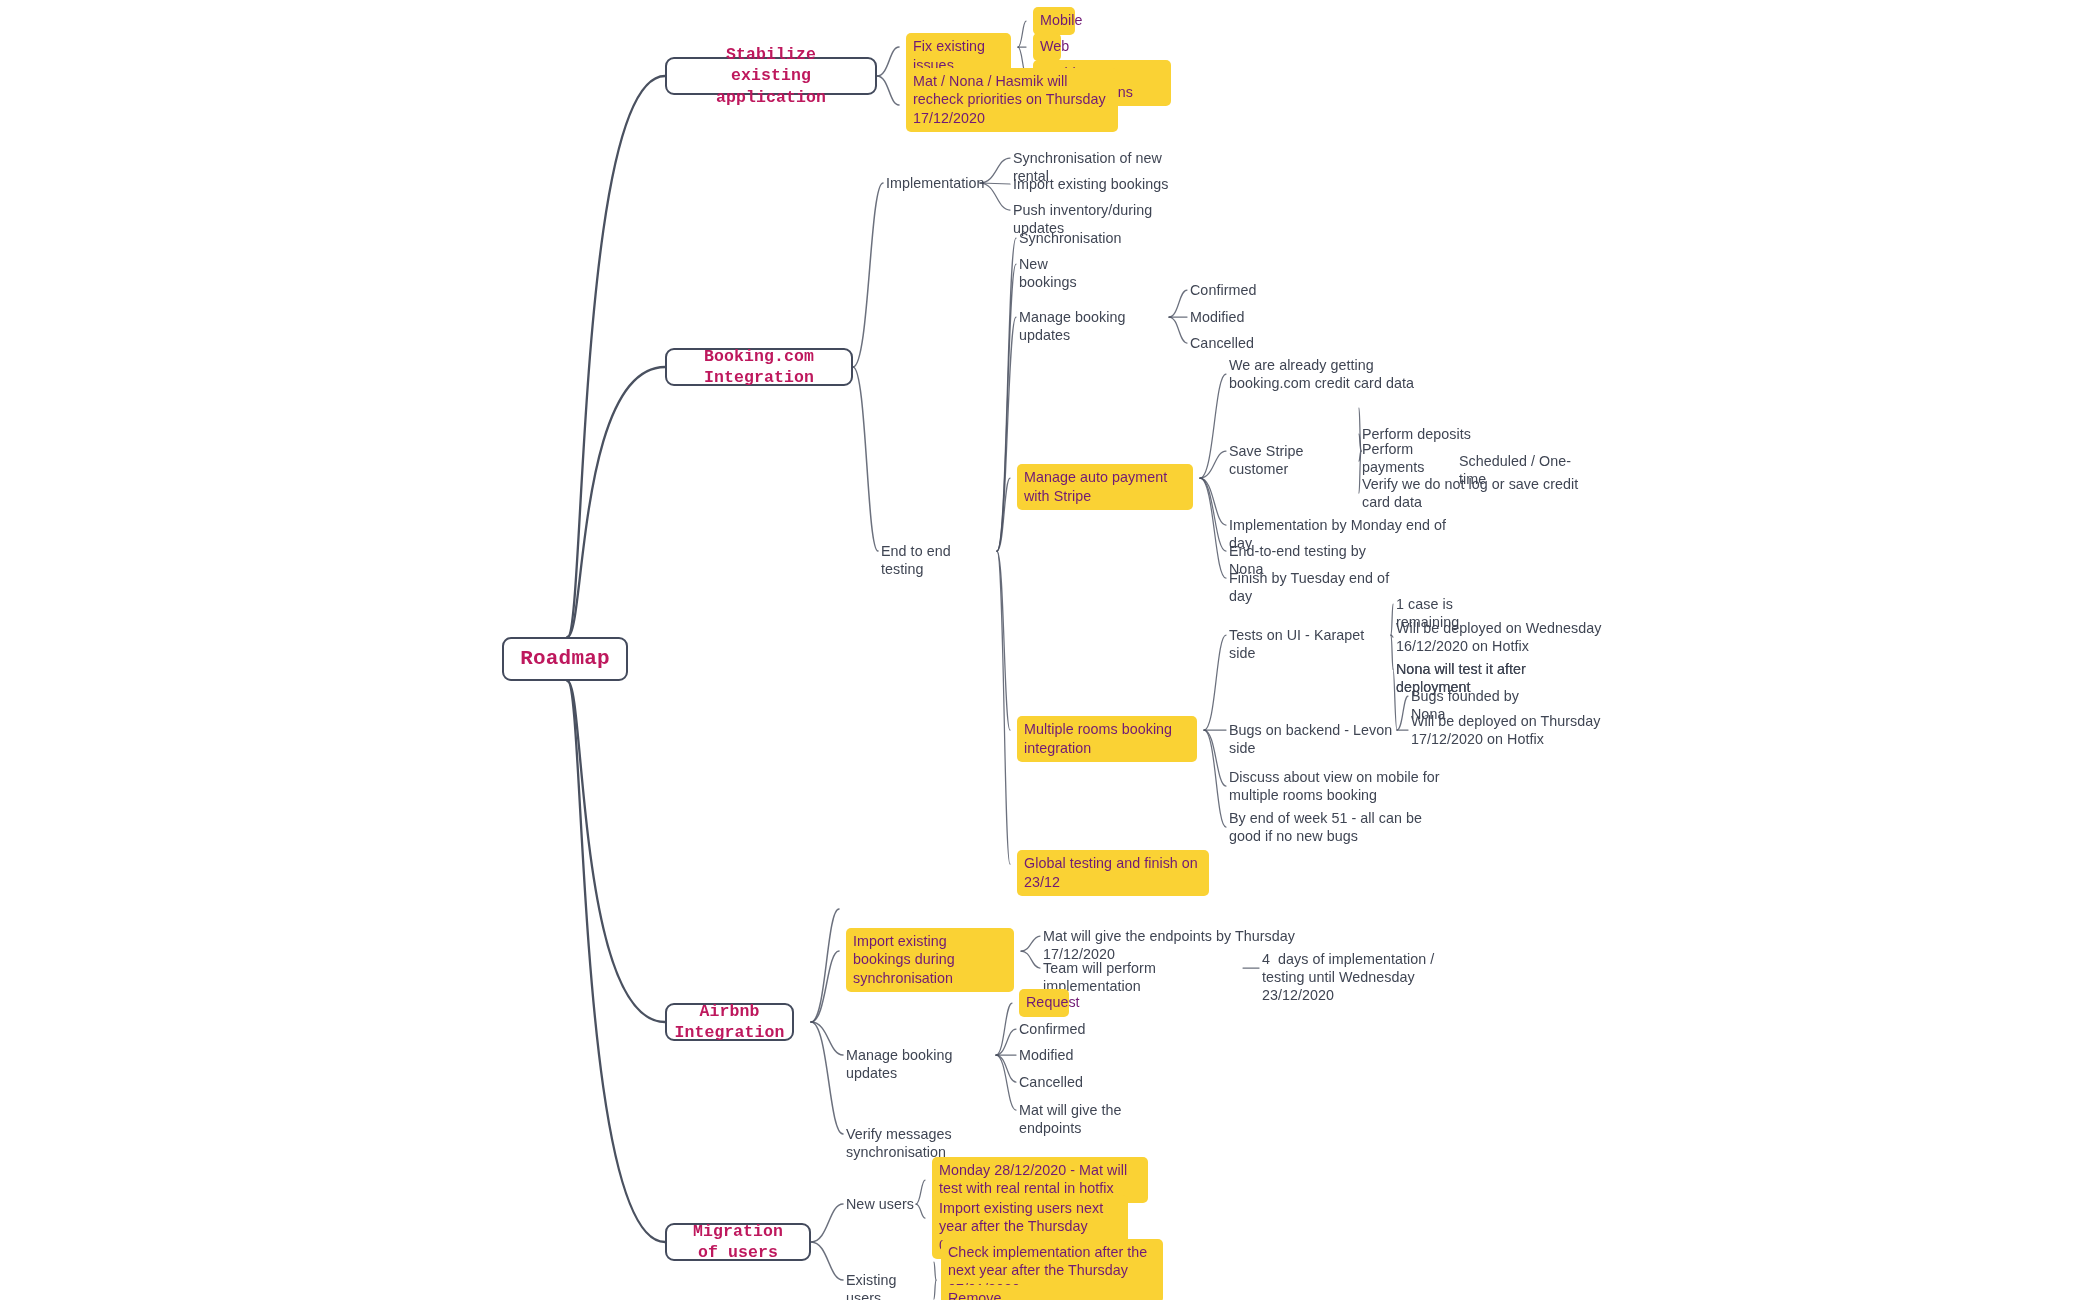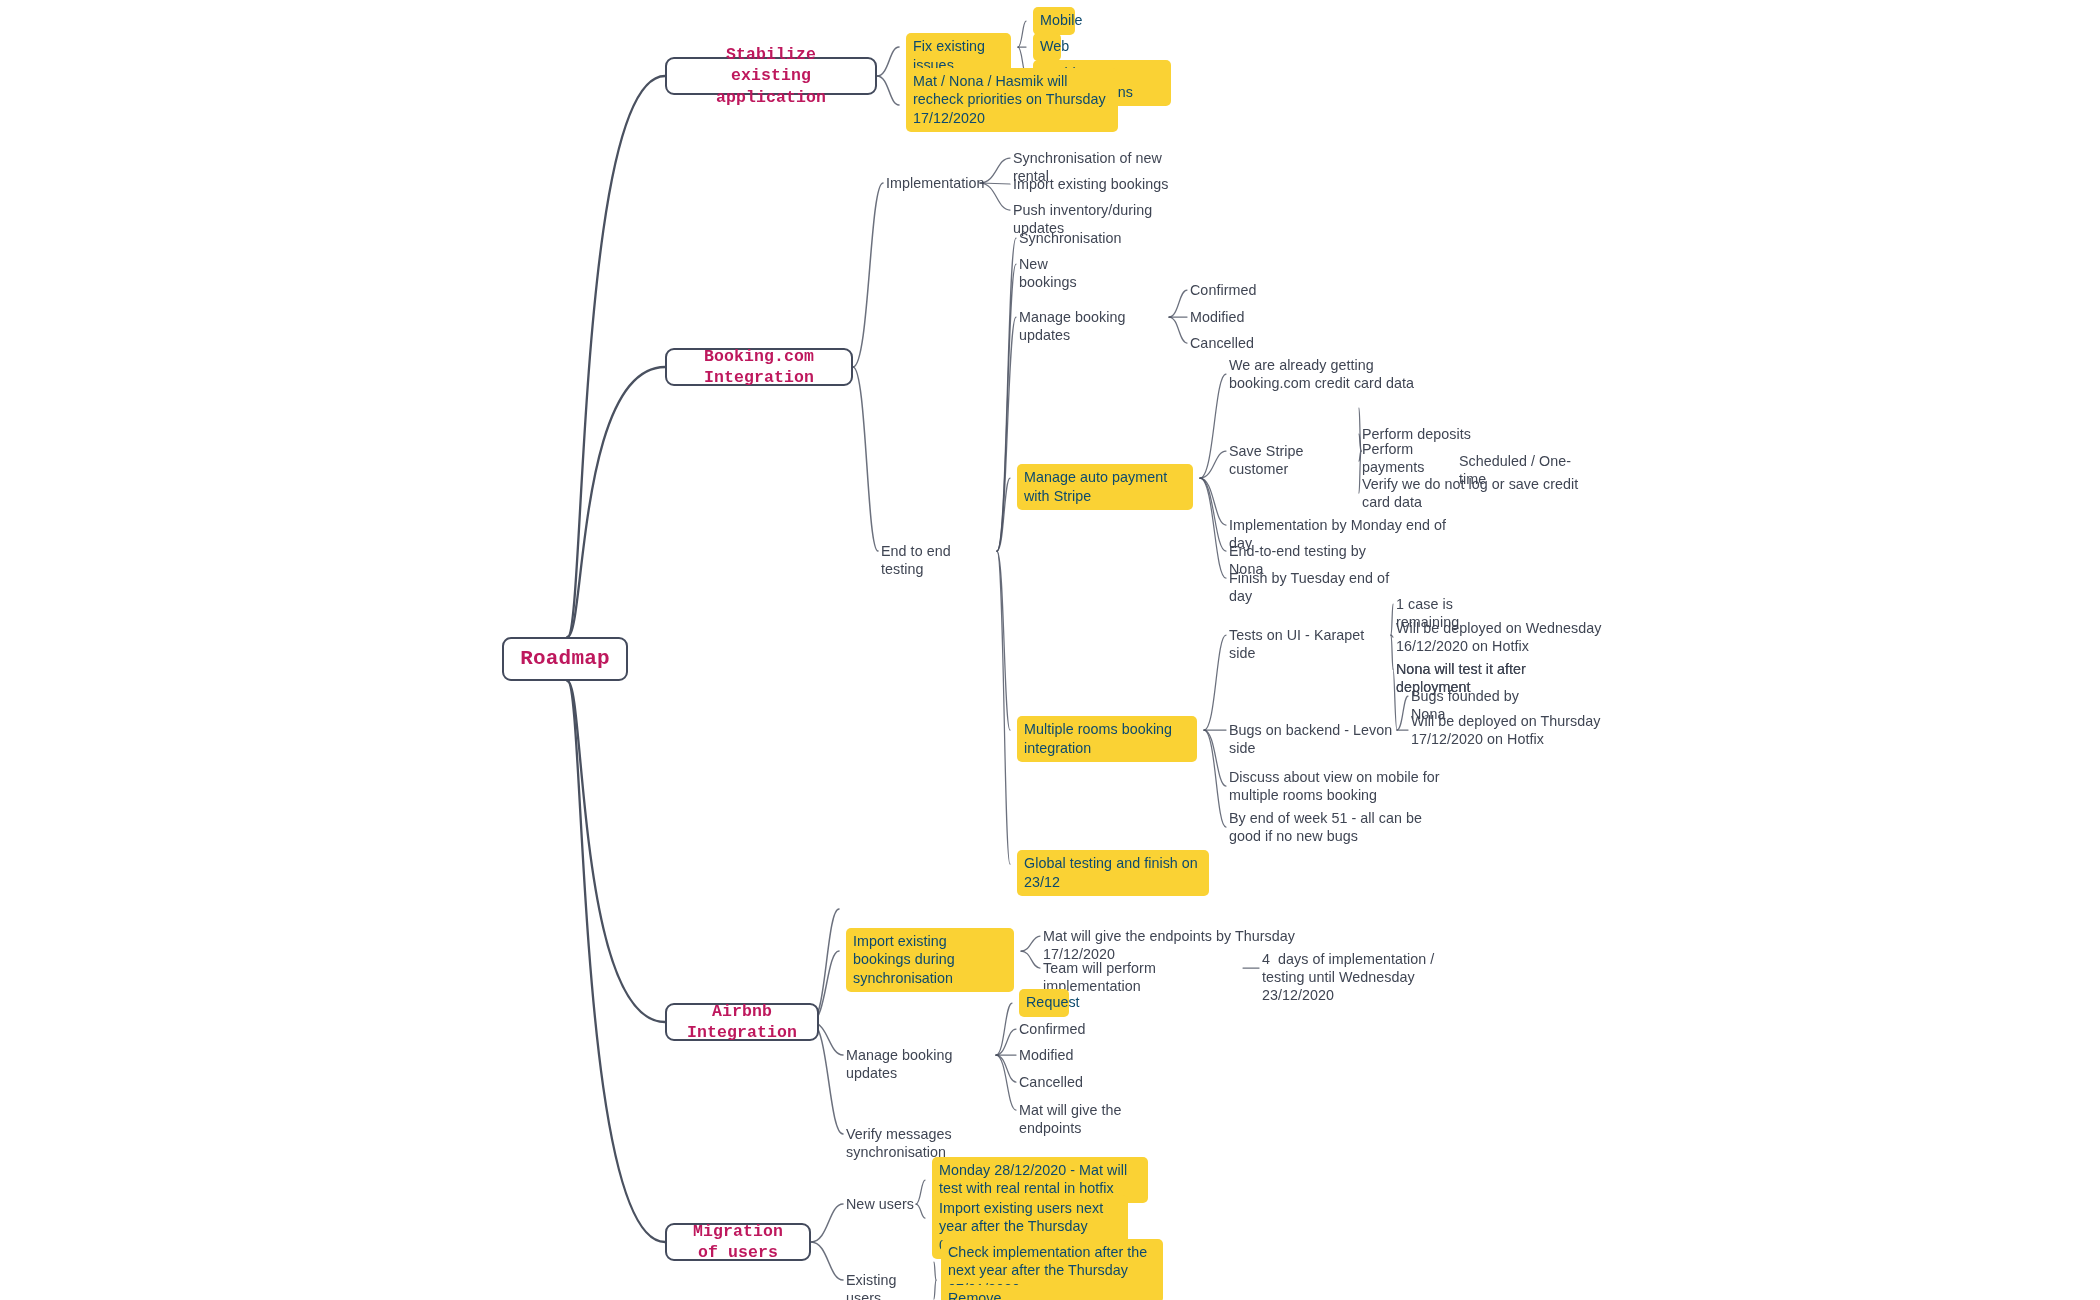--- a/index.html
+++ b/index.html
@@ -53,21 +53,21 @@
   }
   
   .plain {
     font-size: 14.3px;
     color: #3f4553;
     letter-spacing: .05px;
   }
   
   .hl {
     font-size: 14.3px;
-    color: #0c4a6e;
+    color: #701a75;
     background: #FAD234;
     border-radius: 5px;
     padding: 4px 7px 5px 7px;
     letter-spacing: .05px;
   }
 </style>
 </head>
 <body>
 
 <div id="canvas">
@@ -168,21 +168,21 @@
       <div class="node plain" style="left: 1396px; width: 122px; top: 594.85px;">1 case is remaining</div>
       <div class="node plain" style="left: 1396px; width: 212px; top: 618.7px;">Will be deployed on Wednesday 16/12/2020 on Hotfix</div>
       <div class="node plain" style="left: 1396px; width: 208px; top: 659.85px;">Nona will test it after deployment</div>
       <div class="node plain" style="left: 1229px; width: 166px; top: 720.85px;">Bugs on backend - Levon side</div>
       <div class="node plain" style="left: 1411px; width: 136px; top: 686.85px;">Bugs founded by Nona</div>
       <div class="node plain" style="left: 1411px; width: 222px; top: 711.7px;">Will be deployed on Thursday 17/12/2020 on Hotfix</div>
       <div class="node plain" style="left: 1396px; width: 208px; top: 659.85px;">Nona will test it after deployment</div>
       <div class="node plain" style="left: 1229px; width: 212px; top: 767.7px;">Discuss about view on mobile for multiple rooms booking</div>
       <div class="node plain" style="left: 1229px; width: 198px; top: 808.7px;">By end of week 51 - all can be good if no new bugs</div>
       <div class="node hl" style="left: 1017px; width: 192px; top: 850.35px;">Global testing and finish on 23/12</div>
-      <div class="node boxnode branch" style="left: 665px; width: 154px; height: 38px; top: 1003px;">Airbnb Integration</div>
+      <div class="node boxnode branch" style="left: 665px; width: 129px; height: 38px; top: 1003px;">Airbnb Integration</div>
       <div class="node hl" style="left: 846px; width: 160px; top: 895.35px; margin-top: 40px;">Synchronisation of a rental</div>
       <div class="node hl" style="left: 846px; width: 168px; top: 928.2px;">Import existing bookings during synchronisation</div>
       <div class="node plain" style="left: 1043px; width: 258px; top: 926.85px;">Mat will give the endpoints by Thursday 17/12/2020</div>
       <div class="node plain" style="left: 1043px; width: 198px; top: 958.85px;">Team will perform implementation</div>
       <div class="node plain" style="left: 1262px; width: 218px; top: 949.7px;">4  days of implementation / testing until Wednesday 23/12/2020</div>
       <div class="node plain" style="left: 846px; width: 148px; top: 1045.85px;">Manage booking updates</div>
       <div class="node hl" style="left: 1019px; width: 50px; top: 989.35px;">Request</div>
       <div class="node plain" style="left: 1019px; width: 68px; top: 1019.85px;">Confirmed</div>
       <div class="node plain" style="left: 1019px; width: 60px; top: 1045.85px;">Modified</div>
       <div class="node plain" style="left: 1019px; width: 66px; top: 1072.85px;">Cancelled</div>

